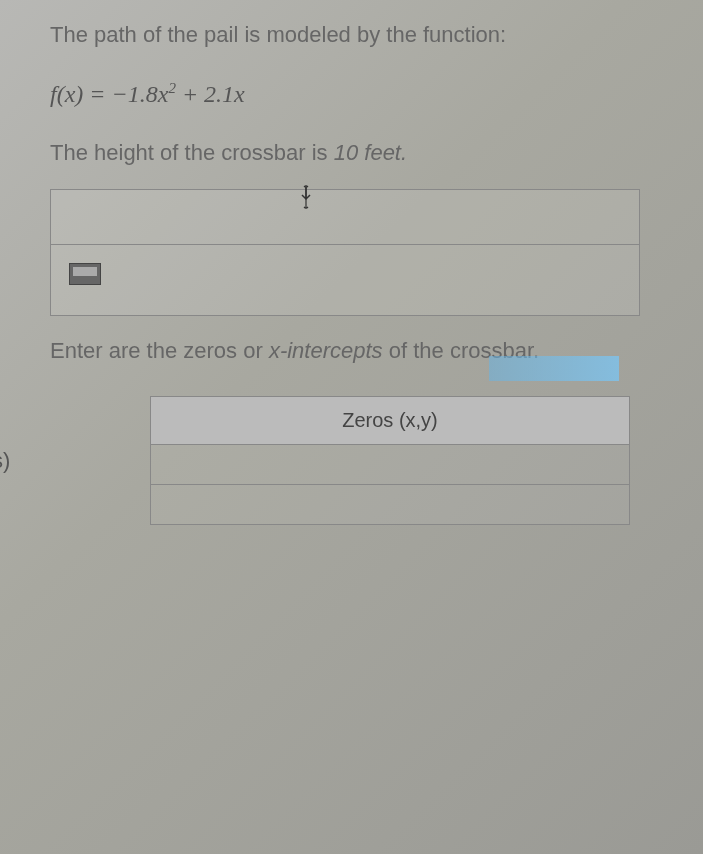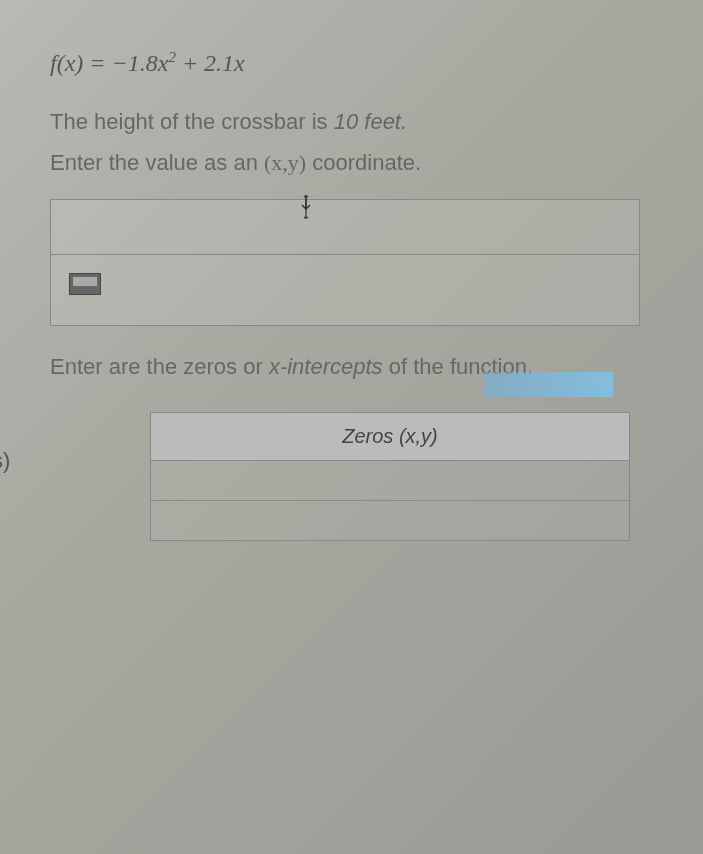--- a/index.html
+++ b/index.html
@@ -26,21 +26,21 @@
       color: #555;
       font-style: italic;
       margin: 29px 0 30px 0;
       font-family: 'Times New Roman', serif;
     }
     .equation .sup {
       font-size: 15px;
       vertical-align: super;
     }
     .section-gap {
-      margin-top: 26px;
+      margin-top: 20px;
     }
     .italic {
       font-style: italic;
     }
     .coord {
       font-family: 'Times New Roman', serif;
     }
     .input-group {
       margin-top: 20px;
       border: 1px solid #888;
@@ -95,70 +95,67 @@
       top: 20px;
       width: 130px;
       height: 25px;
       background: linear-gradient(90deg, rgba(100,180,230,0.5), rgba(120,200,250,0.7));
       z-index: 1;
     }
     .zeros-table {
       margin: 20px auto 0 100px;
       width: 480px;
       border-collapse: collapse;
-      font-style: italic;
     }
     .zeros-table th {
       background: #bbb;
       border: 1px solid #888;
       padding: 12px;
       font-size: 20px;
       font-weight: normal;
       color: #444;
       text-align: center;
     }
     .zeros-table td {
       border: 1px solid #888;
       height: 40px;
       background: rgba(255,255,255,0.05);
     }
   </style>
 </head>
 <body>
 
 <div class="content">
+  <div class="text-line">The path of the pail is modeled by the function:</div>
 
   <div class="equation">
     <span>f(x)</span><span> = </span><span>−1.8x</span><span class="sup">2</span><span> + 2.1x</span>
   </div>
 
   <div class="text-line section-gap">
     <span>The height of the crossbar is </span><span class="italic">10 feet.</span>
   </div>
 
-  <div class="text-line">
-    <span>Enter the value as an </span><span class="coord">(x,y)</span><span> coordinate.</span>
-  </div>
 
   <div class="input-group">
     <div class="input-top">
       <span class="cursor">
         <svg width="20" height="24" viewBox="0 0 20 24">
             <path d="M10 2 L10 14 M6 10 L10 14 L14 10 M10 14 L10 14" stroke="#333" stroke-width="1.5" fill="none"></path>
             <path d="M8 2 Q10 0 12 2 M8 22 Q10 24 12 22 M10 2 L10 22" stroke="#333" stroke-width="1.2" fill="none"></path>
           </svg>
       </span>
     </div>
     <div class="input-bottom">
       <span class="icon-box"></span>
     </div>
   </div>
 
   <div class="text-line section-gap highlight-wrap">
-    <span>Enter are the zeros or </span><span class="italic">x-intercepts</span><span> of the function.</span>
+    <span>Enter are the zeros or </span><span class="italic">x-intercepts</span><span> of the crossbar.</span>
     <div class="highlight-bar"></div>
   </div>
 
   <table class="zeros-table">
     <tbody>
         <tr>
       <th>Zeros  (x,y)</th>
     </tr>
     <tr>
           <td></td>

